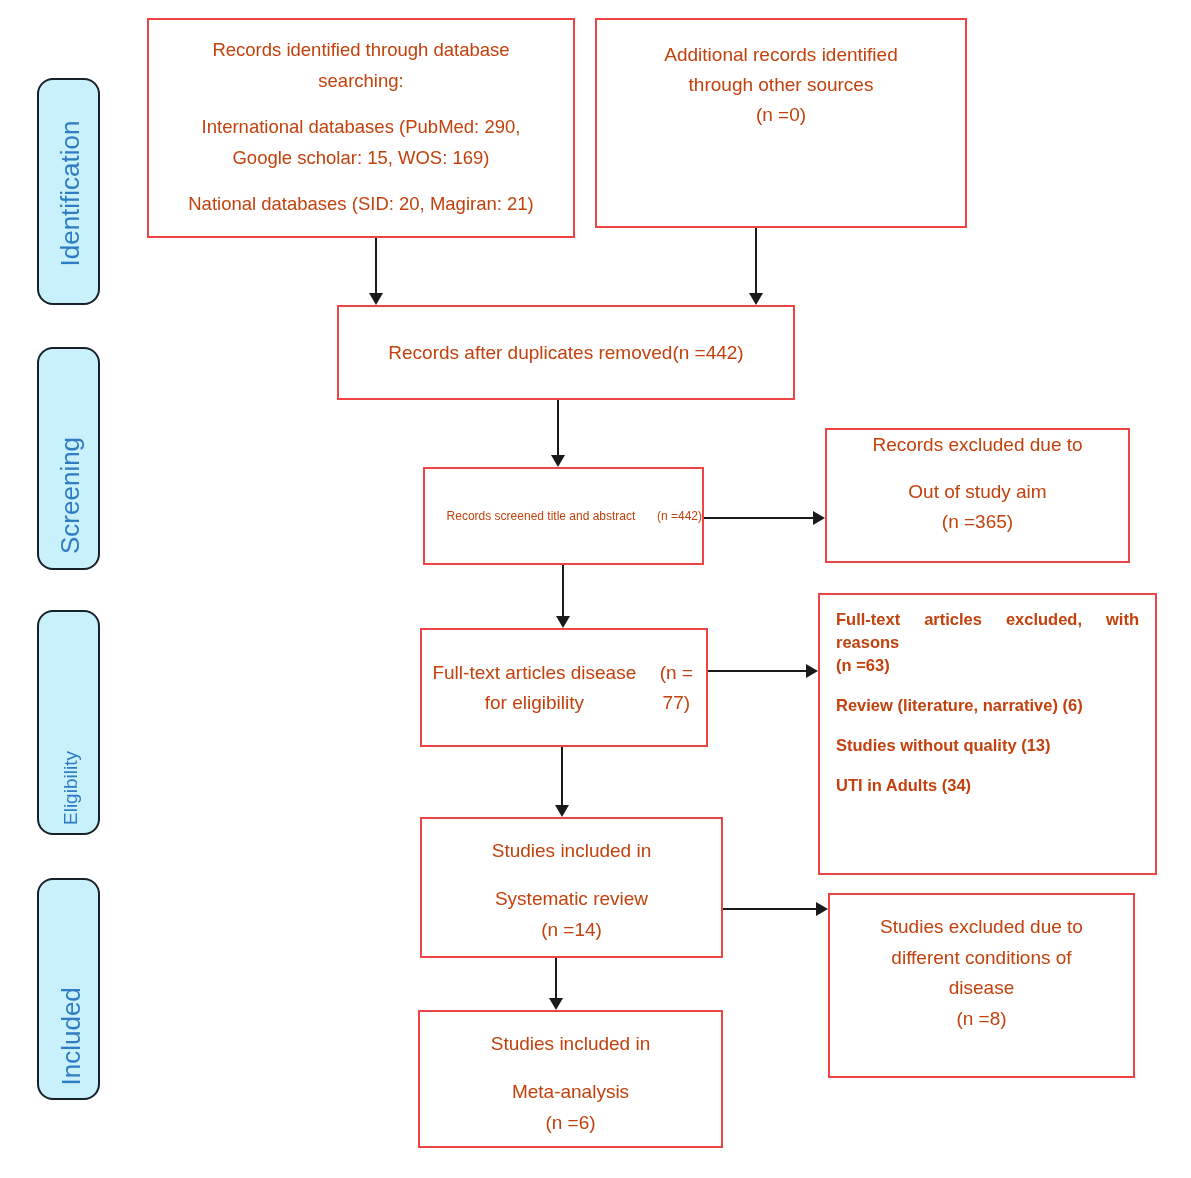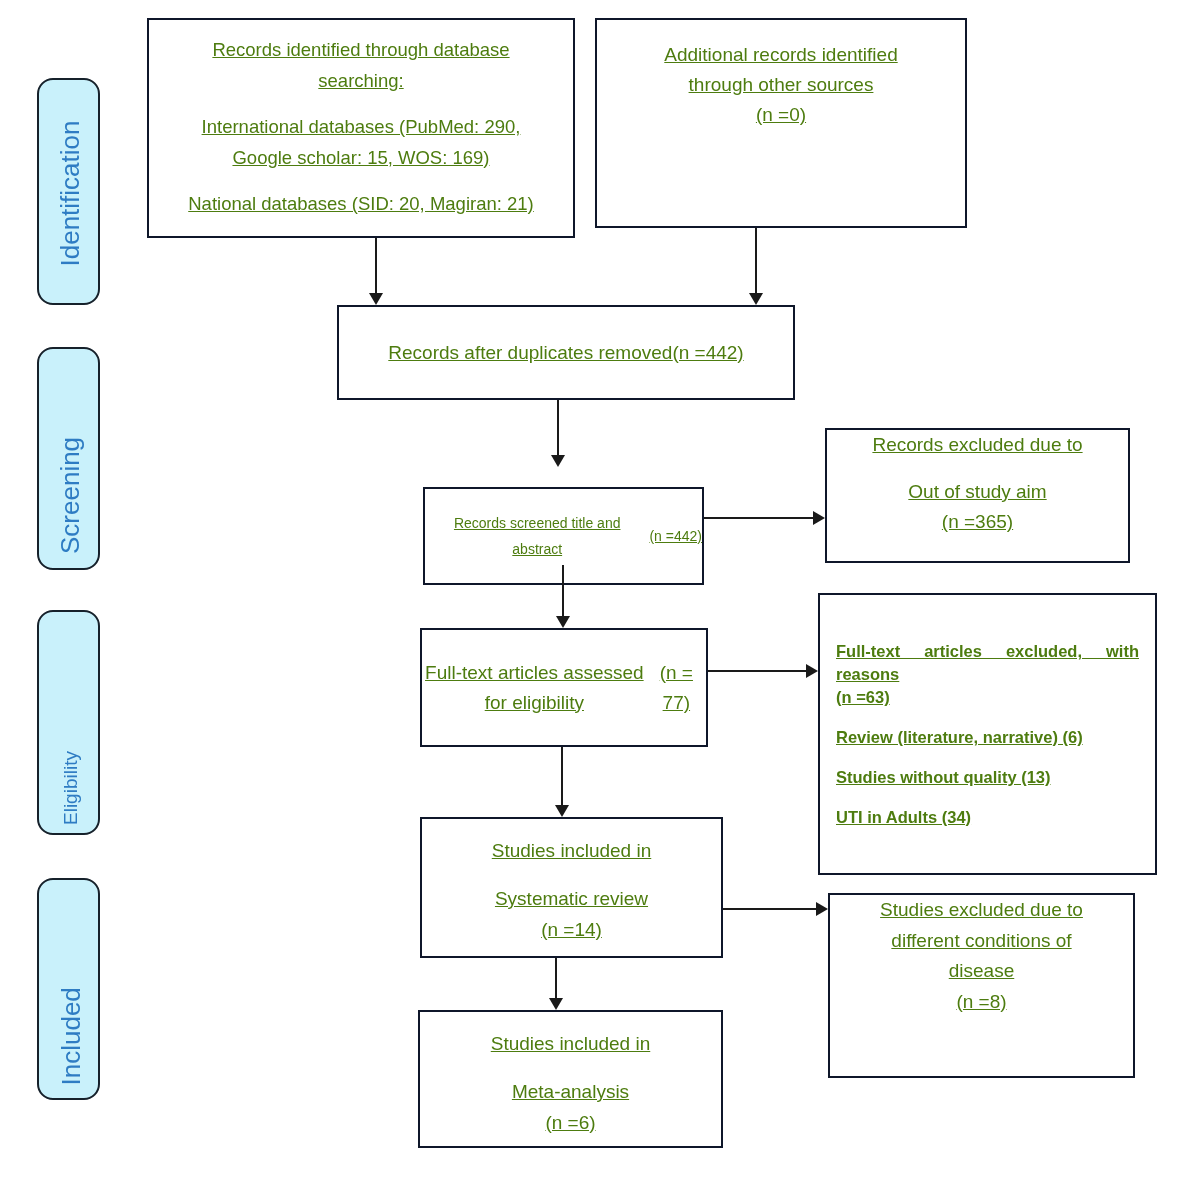--- a/index.html
+++ b/index.html
@@ -14,60 +14,59 @@
     height: 1178px;
     background: #ffffff;
     color: #1c1c1c;
     overflow: hidden;
   }
 
   
   .fbox {
     position: absolute;
     background: #ffffff;
-    border: 2px solid #0f172a;
+    border: 2px solid #ef4444;
     box-sizing: border-box;
     font-size: 19px;
     line-height: 31px;
     text-align: center;
-    color: #4d7c0f;
-    text-decoration: underline;
+    color: #c2410c;
   }
   .fbox p { margin: 0; }
   .fbox .mw { margin-left: auto; margin-right: auto; }
 
   .vcenter {
     display: flex;
     flex-direction: row;
     justify-content: center;
     align-items: center;
   }
 
   
   #box-identified { padding-top: 14px; font-size: 18.5px; }
   #box-identified .gap { margin-top: 15px; }
   #box-additional { padding-top: 20px; font-size: 19px; line-height: 30px; }
   #box-duplicates { line-height: 30px; }
-  #box-screened { font-size: 14px; line-height: 26px; margin-top: 20px; }
+  #box-screened { font-size: 12px; line-height: 26px; }
   #box-excluded-aim { line-height: 30px; }
   #box-excluded-aim .gap { margin-top: 17px; }
   #box-fulltext { line-height: 30px; }
   #box-sysreview, #box-meta { padding-top: 16px; }
   #box-sysreview .gap, #box-meta .gap { margin-top: 17px; }
-  #box-excluded-cond { line-height: 30.5px; }
+  #box-excluded-cond { padding-top: 17px; line-height: 30.5px; }
 
   
   #box-reasons {
     padding: 13px 16px;
     text-align: left;
     font-weight: bold;
     font-size: 16.5px;
     line-height: 23px;
   }
-  #box-reasons .just { text-align: justify; margin-top: 32px; }
+  #box-reasons .just { text-align: justify; }
   #box-reasons .reason { margin-top: 17px; }
 
   
   .stage {
     position: absolute;
     width: 63px;
     background: #c9f1fb;
     border: 2px solid #16212b;
     border-radius: 16px;
     box-sizing: border-box;
@@ -142,21 +141,21 @@
     <p>(n =442)</p>
   </div>
 
   <div class="fbox" id="box-excluded-aim" style="left:825px; top:428px; width:305px; height:135px;">
     <p>Records excluded due to</p>
     <p class="gap">Out of study aim</p>
     <p>(n =365)</p>
   </div>
 
   <div class="fbox vcenter" id="box-fulltext" style="left:420px; top:628px; width:288px; height:119px;">
-    <p class="mw" style="width:250px;">Full-text articles assessed for eligibility</p>
+    <p class="mw" style="width:250px;">Full-text articles disease for eligibility</p>
     <p>(n = 77)</p>
   </div>
 
   <div class="fbox" id="box-reasons" style="left:818px; top:593px; width:339px; height:282px;">
     <p class="just">Full-text articles excluded, with reasons</p>
     <p>(n =63)</p>
     <p class="reason">Review (literature, narrative) (6)</p>
     <p class="reason">Studies without quality (13)</p>
     <p class="reason">UTI in Adults (34)</p>
   </div>

